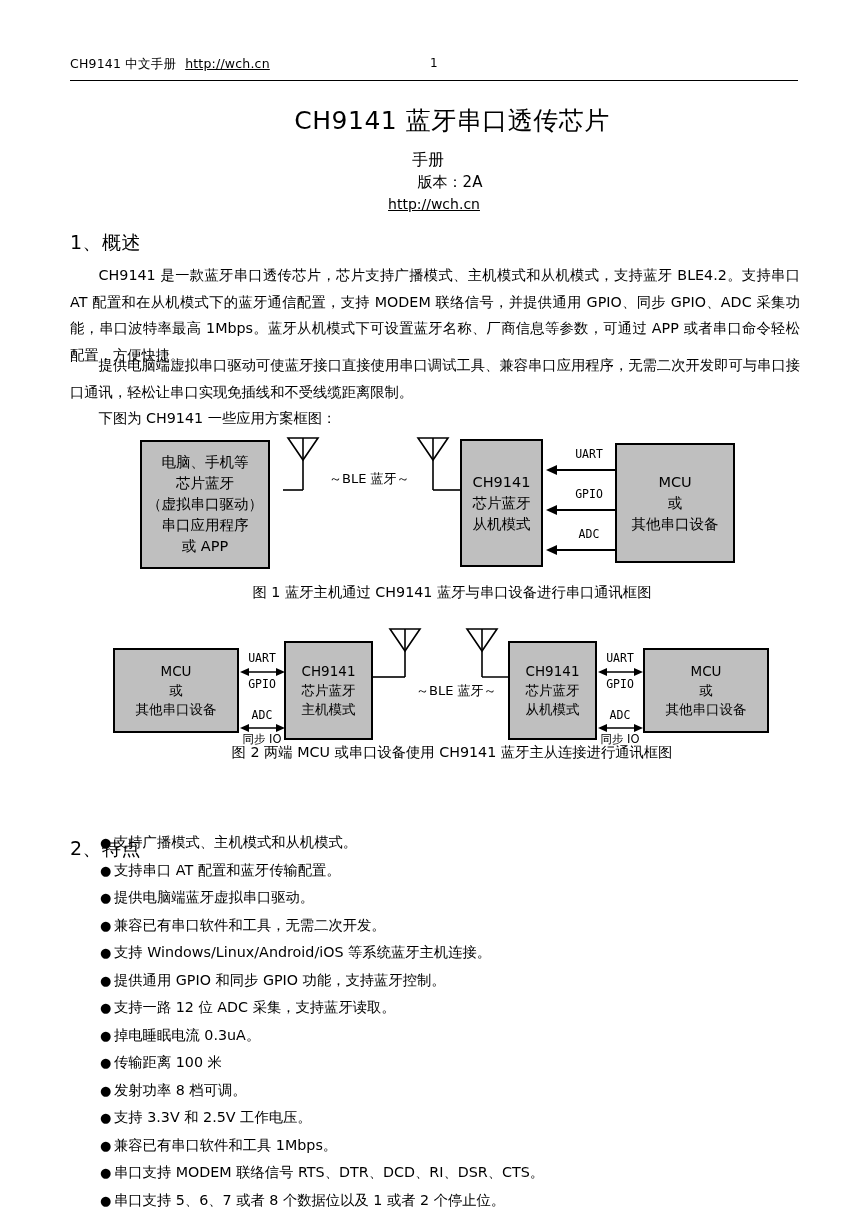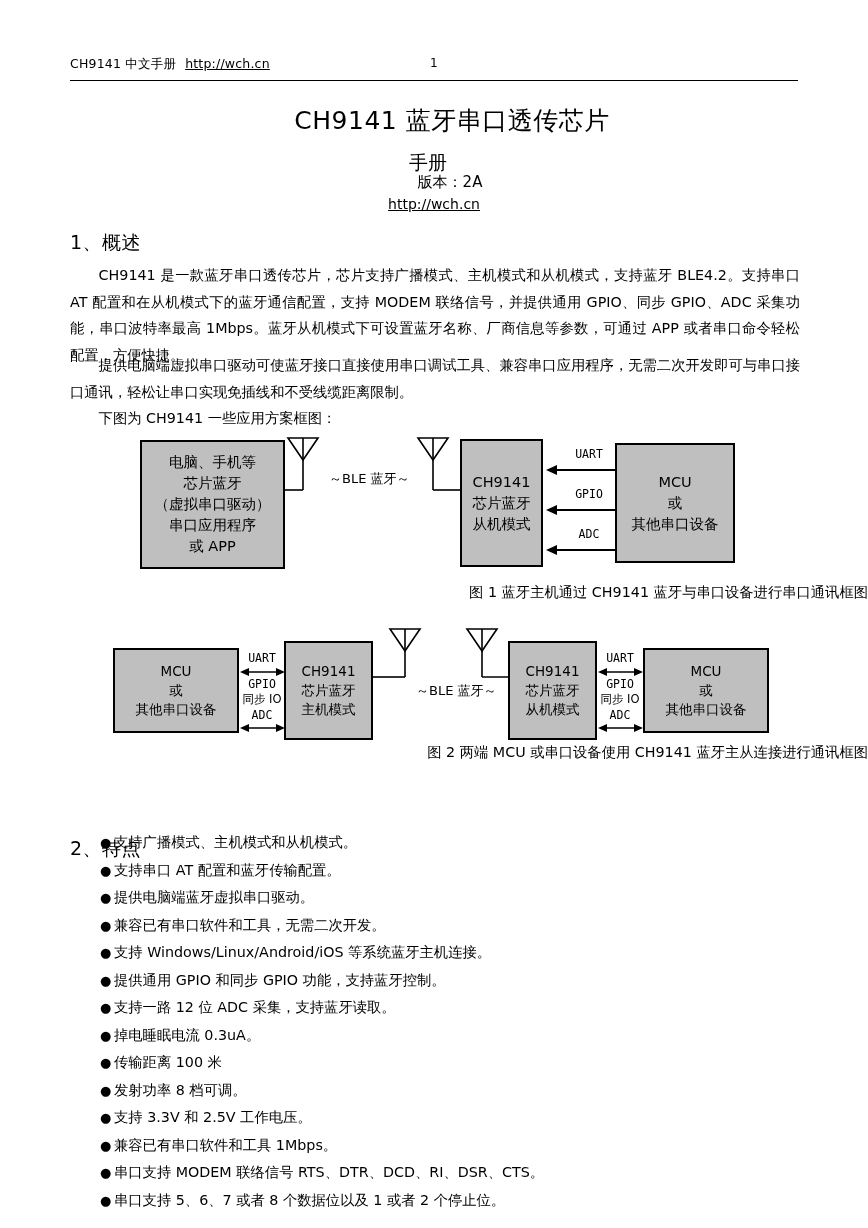--- a/index.html
+++ b/index.html
@@ -60,21 +60,21 @@
     font-size: 25px;
     font-weight: normal;
     letter-spacing: 0.5px;
     padding-left: 36px;
   }
   .sub1 {
     position: absolute;
     left: 0; right: 12px;
     top: 150px;
     text-align: center;
-    font-size: 19px;
+    font-size: 16px;
   }
   .sub2 {
     position: absolute;
     left: 0; right: 0;
     top: 173px;
     text-align: center;
     font-size: 15px;
     padding-left: 32px;
   }
   .sub3 {
@@ -133,35 +133,35 @@
     font-size: 14.5px;
     line-height: 21px;
     text-align: center;
     white-space: nowrap;
   }
   .dbox.small { font-size: 13.5px; line-height: 19px; }
 
   .caption {
     position: absolute;
     left: 0; right: 0;
-    text-align: right;
+    text-align: center;
     font-size: 14.3px;
     padding-left: 36px;
   }
   #cap1 { top: 583px; }
   #cap2 { top: 743px; }
 
   .sig-label {
     position: absolute;
     font-size: 11.5px;
     text-align: center;
     white-space: nowrap;
     font-family: "DejaVu Sans Mono", "Liberation Mono", monospace;
   }
-  .sig-label.cn { font-family: "DejaVu Sans", "Liberation Sans", sans-serif; }
+  .sig-label.cn { font-family: "DejaVu Sans", "Liberation Sans", sans-serif; margin-top: 40px; }
 
   .ble-label {
     position: absolute;
     font-size: 13px;
     white-space: nowrap;
   }
 
   .arrow-svg, .ant-svg { position: absolute; }
 
   
@@ -204,21 +204,21 @@
   <div class="sub2">版本：2A</div>
   <div class="sub3">http://wch.cn</div>
 
   <div class="h-sec" id="sec1">1、概述</div>
   <div class="para" id="p1">CH9141 是一款蓝牙串口透传芯片，芯片支持广播模式、主机模式和从机模式，支持蓝牙 BLE4.2。支持串口 AT 配置和在从机模式下的蓝牙通信配置，支持 MODEM 联络信号，并提供通用 GPIO、同步 GPIO、ADC 采集功能，串口波特率最高 1Mbps。蓝牙从机模式下可设置蓝牙名称、厂商信息等参数，可通过 APP 或者串口命令轻松配置，方便快捷。</div>
   <div class="para" id="p2">提供电脑端虚拟串口驱动可使蓝牙接口直接使用串口调试工具、兼容串口应用程序，无需二次开发即可与串口接口通讯，轻松让串口实现免插线和不受线缆距离限制。</div>
   <div class="para" id="p3">下图为 CH9141 一些应用方案框图：</div>
 
   <div class="diagram" id="diagram1">
 
-    <div class="dbox" style="left:140px; top:15px; width:145px; height:129px;">
+    <div class="dbox" style="left:140px; top:15px; width:130px; height:129px;">
       <span>电脑、手机等</span>
       <span>芯片蓝牙</span>
       <span>（虚拟串口驱动）</span>
       <span>串口应用程序</span>
       <span>或 APP</span>
     </div>
 
     <svg class="ant-svg" style="left:283px; top:10px;" width="40" height="62" viewBox="0 0 40 62">
       <polygon points="5,3 35,3 20,25" fill="none" stroke="#000" stroke-width="1.6"></polygon>
       <line x1="20" y1="3" x2="20" y2="55" stroke="#000" stroke-width="1.6"></line>

